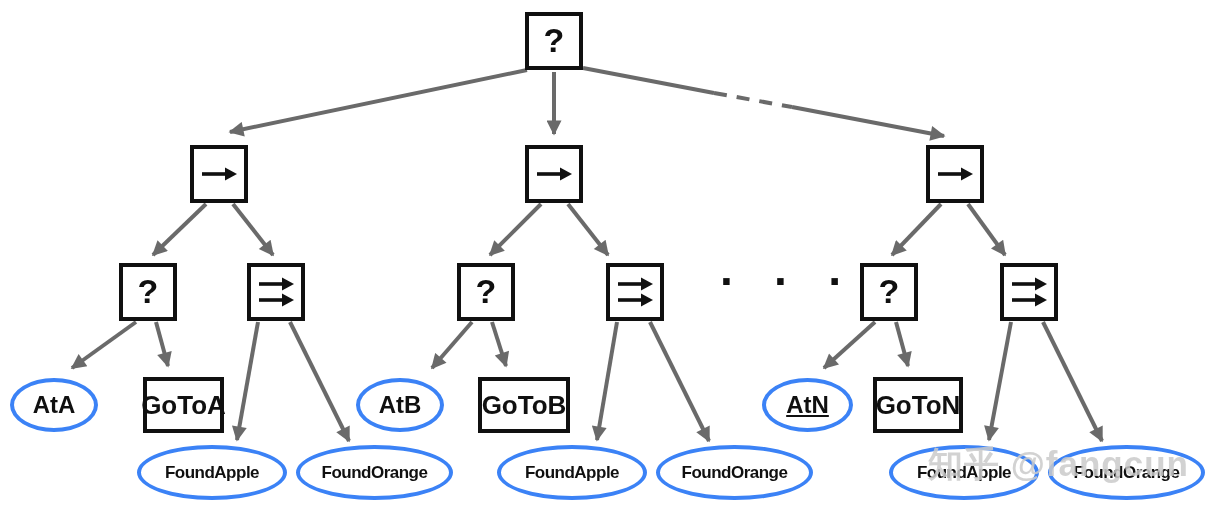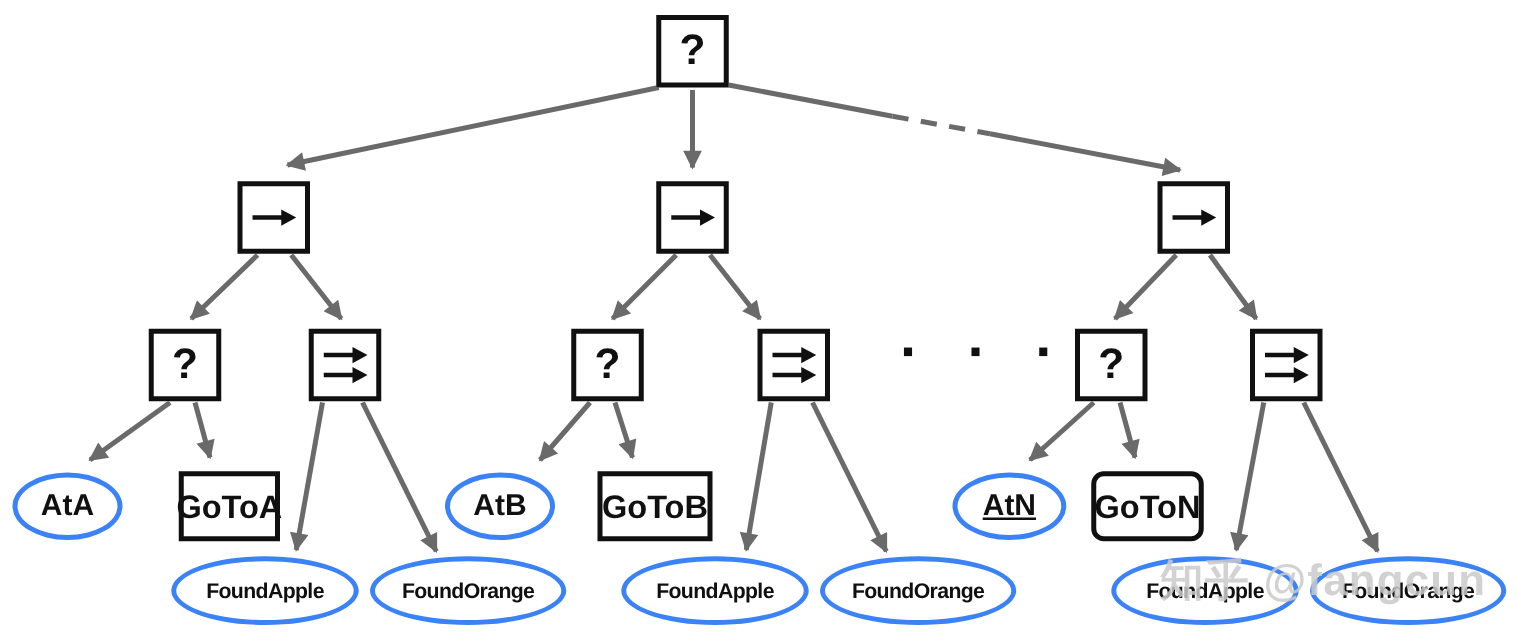--- a/index.html
+++ b/index.html
@@ -161,21 +161,21 @@
   <div class="node rect" style="left:120px; top:377px; width:81px; height:56px;margin-left:23px;">GoToA</div>
   <div class="node ellipse found-ellipse" style="left:137px; top:445px; width:150px; height:55px;">FoundApple</div>
   <div class="node ellipse found-ellipse" style="left:296px; top:445px; width:157px; height:55px;">FoundOrange</div>
 
   <div class="node ellipse at-ellipse" style="left:356px; top:378px; width:88px; height:54px;">AtB</div>
   <div class="node rect" style="left:478px; top:377px; width:92px; height:56px;">GoToB</div>
   <div class="node ellipse found-ellipse" style="left:497px; top:445px; width:150px; height:55px;">FoundApple</div>
   <div class="node ellipse found-ellipse" style="left:656px; top:445px; width:157px; height:55px;">FoundOrange</div>
 
   <div class="node ellipse at-ellipse" style="left:762px; top:378px; width:91px; height:54px;text-decoration:underline;">AtN</div>
-  <div class="node rect" style="left:873px; top:377px; width:90px; height:56px;border-radius:10px;">GoToN</div>
+  <div class="node rect" style="left:873px; top:377px; width:90px; height:56px;">GoToN</div>
   <div class="node ellipse found-ellipse" style="left:889px; top:445px; width:150px; height:55px;">FoundApple</div>
   <div class="node ellipse found-ellipse" style="left:1048px; top:445px; width:157px; height:55px;">FoundOrange</div>
 
   <div class="dots">· · ·</div>
 
   <div class="watermark">知乎 @fangcun</div>
 
 </div>
 
 </body></html>

